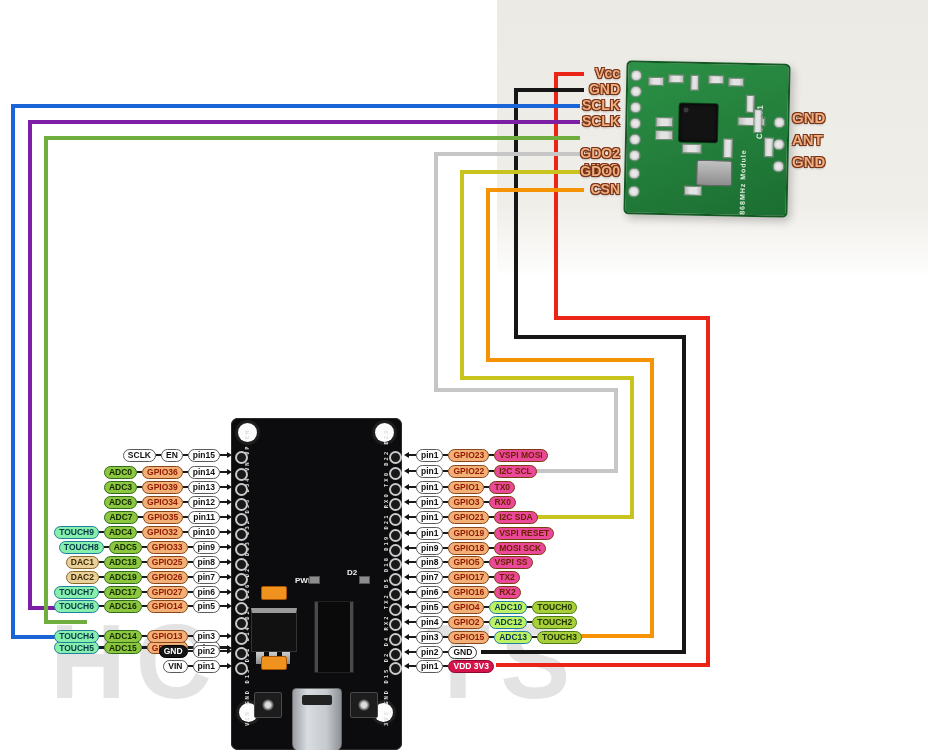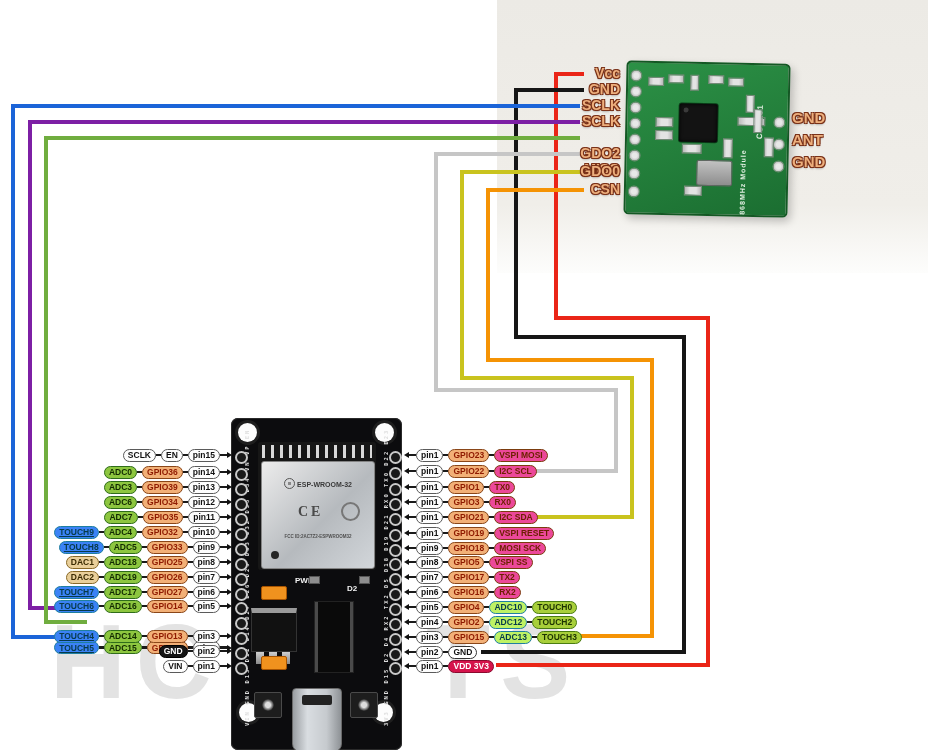--- a/index.html
+++ b/index.html
@@ -60,21 +60,21 @@
      vertical-align:-2px;margin-right:2px;background:radial-gradient(#888 25%,transparent 30%);}
   .ce{position:absolute;left:36px;top:42px;font:bold 14px "Liberation Serif",serif;
      color:#4a4a4a;letter-spacing:3px;}
   .rlogo{position:absolute;right:14px;top:40px;width:15px;height:15px;border:2px solid #777;
      border-radius:50%;}
   .fcc{position:absolute;left:0;top:72px;width:100%;text-align:center;
      font:bold 4.5px "Liberation Sans",sans-serif;color:#4f4f4f;}
   .pin1dot{position:absolute;left:9px;bottom:9px;width:8px;height:8px;border-radius:50%;
      background:#262626;}
   .pwr-lbl,.d2-lbl{position:absolute;font:bold 8px "Liberation Sans",sans-serif;color:#f2f2f2;}
-  .pwr-lbl{left:64px;top:158px;} .d2-lbl{left:116px;top:166px;}
+  .pwr-lbl{left:64px;top:158px;} .d2-lbl{left:116px;top:150px;}
   .led{position:absolute;width:9px;height:6px;background:#8d8d8d;border:1px solid #555;}
   .reg{position:absolute;left:20px;top:190px;width:44px;height:38px;background:#111;
      border:1px solid #333;border-top:5px solid #9a9a9a;}
   .rleg{position:absolute;width:8px;height:12px;background:linear-gradient(#cfcfcf,#8a8a8a);top:234px;}
   .cap{position:absolute;width:24px;height:12px;background:#f0921e;border:1px solid #a85400;
      border-radius:2px;}
   .uchip{position:absolute;left:84px;top:184px;width:32px;height:70px;background:#0a0a0a;
      border-left:3px solid #4a4a4a;border-right:3px solid #4a4a4a;box-shadow:0 0 0 1px #222;}
   .btn{position:absolute;width:26px;height:24px;background:#1d1d1d;border:1px solid #4a4a4a;
      border-radius:2px;top:274px;}
@@ -88,21 +88,21 @@
      background:#222;border-radius:2px;}
   
   .row{position:absolute;display:flex;align-items:center;height:15px;z-index:4;}
   .pill{height:13px;border-radius:7px;border:1.5px solid #555;padding:0 4px;
      font:bold 8.5px "Liberation Sans",sans-serif;display:flex;align-items:center;
      white-space:nowrap;box-sizing:border-box;background:#fff;color:#111;position:relative;}
   .c-white,.c-pin{background:#fdfdfd;border-color:#5a5a5a;color:#111;}
   .c-adc{background:#8dc63f;border-color:#2f6d1a;color:#122a00;}
   .c-gpio{background:#f2b077;border-color:#8a4618;color:#8f1a00;}
   .c-func{background:#ec4899;border-color:#7a3c0e;color:#6d2000;}
-  .c-touch{background:#3b82f6;border-color:#1f7f9f;color:#063a4a;text-decoration:underline;}
+  .c-touch{background:#86efac;border-color:#1f7f9f;color:#063a4a;}
   .c-cadc{background:#bef264;border-color:#1f7f9f;color:#063a4a;}
   .c-gtouch{background:#a8cf3a;border-color:#4a7d12;color:#1d3300;}
   .c-dac{background:#e9cf9a;border-color:#8a6a28;color:#3a2a00;}
   .c-gndb{background:#151515;border-color:#000;color:#fff;}
   .c-gndw{background:#fff;border-color:#333;color:#111;}
   .c-vdd{background:#d5134b;border-color:#8a0a2e;color:#fff;}
   .link{width:5px;height:2.5px;background:#1a1a1a;}
   .lead{width:7px;height:2.5px;background:#1a1a1a;}
   .tri-r{width:0;height:0;border-left:5px solid #111;border-top:3.5px solid transparent;
      border-bottom:3.5px solid transparent;}
@@ -187,30 +187,20 @@
       <div class="wseg" style="background: rgb(112, 173, 63); left: 44px; top: 620px; width: 43px; height: 4px;"></div>
     </div>
 
   <div class="board" id="board">
     <div class="mhole" style="left:7px;top:5px;"></div>
     <div class="mhole" style="left:144px;top:5px;"></div>
     <div class="mhole" style="left:8px;bottom:28px;"></div>
     <div class="mhole" style="left:143px;bottom:28px;"></div>
     <div class="silk silk-l">VIN GND D13 D12 D14 D27 D26 D25 D33 D32 D35 D34 VN VP EN</div>
     <div class="silk silk-r">3V3 GND D15 D2 D4 RX2 TX2 D5 D18 D19 D21 RX0 TX0 D22 D23</div>
-    <div class="wroom">
-      <div class="antenna"></div>
-      <div class="shield">
-        <div class="wifi-row"><span class="wifi-ic"></span><span>ESP-WROOM-32</span></div>
-        <div class="ce">CE</div>
-        <div class="rlogo"></div>
-        <div class="fcc">FCC ID:2AC7Z2-ESPWROOM32</div>
-        <div class="pin1dot"></div>
-      </div>
-    </div>
     <div class="pwr-lbl">PWR</div>
     <div class="d2-lbl">D2</div>
     <div class="led" style="left:78px;top:158px;"></div>
     <div class="led" style="left:128px;top:158px;"></div>
     <div class="reg"></div>
     <div class="rleg" style="left:25px;"></div>
     <div class="rleg" style="left:38px;"></div>
     <div class="rleg" style="left:51px;"></div>
     <div class="cap" style="left:30px;top:168px;"></div>
     <div class="cap" style="left:30px;top:238px;"></div>

